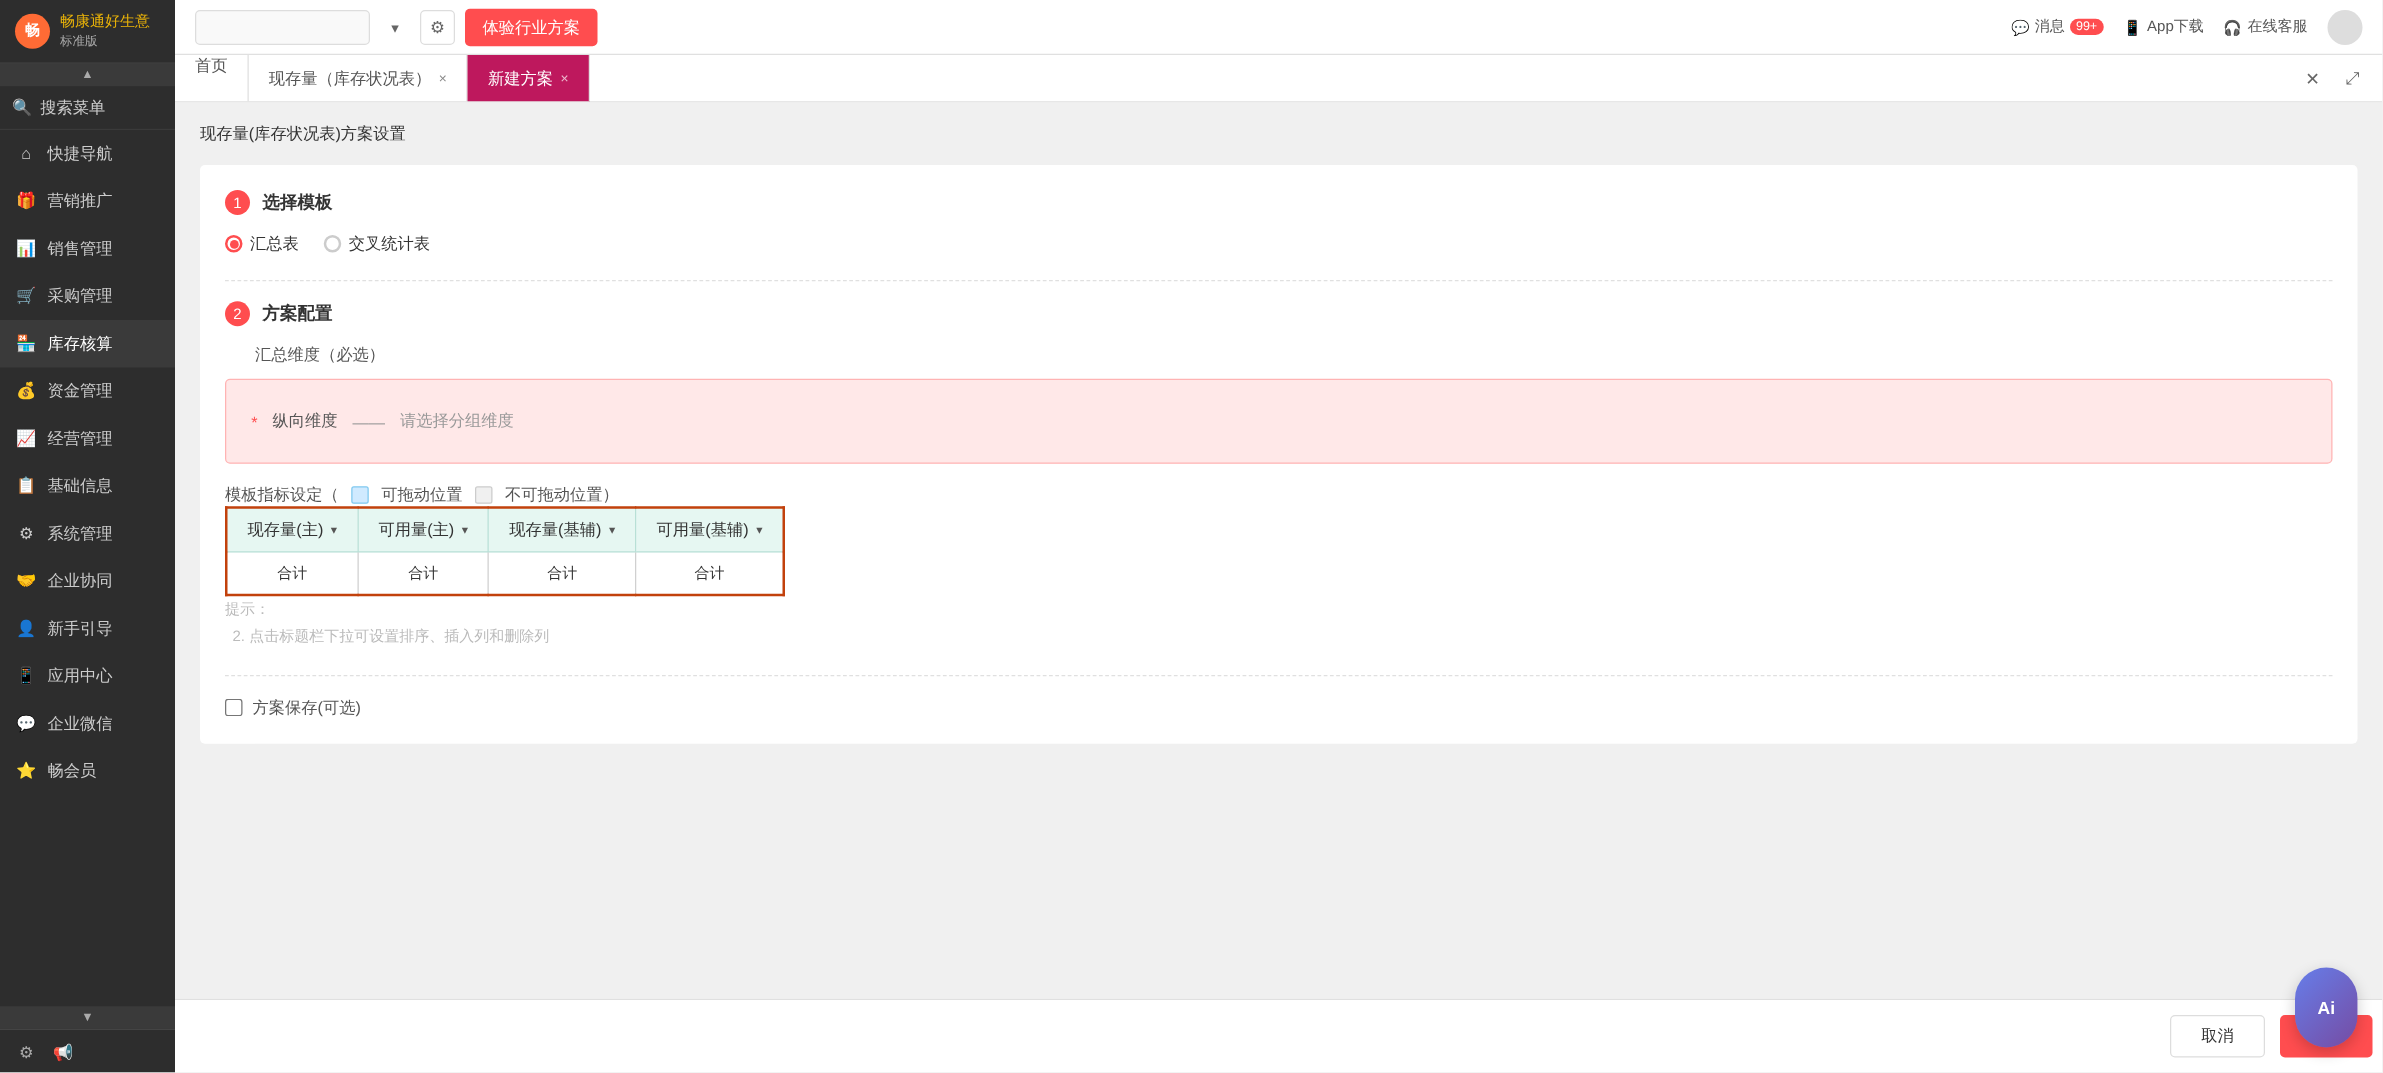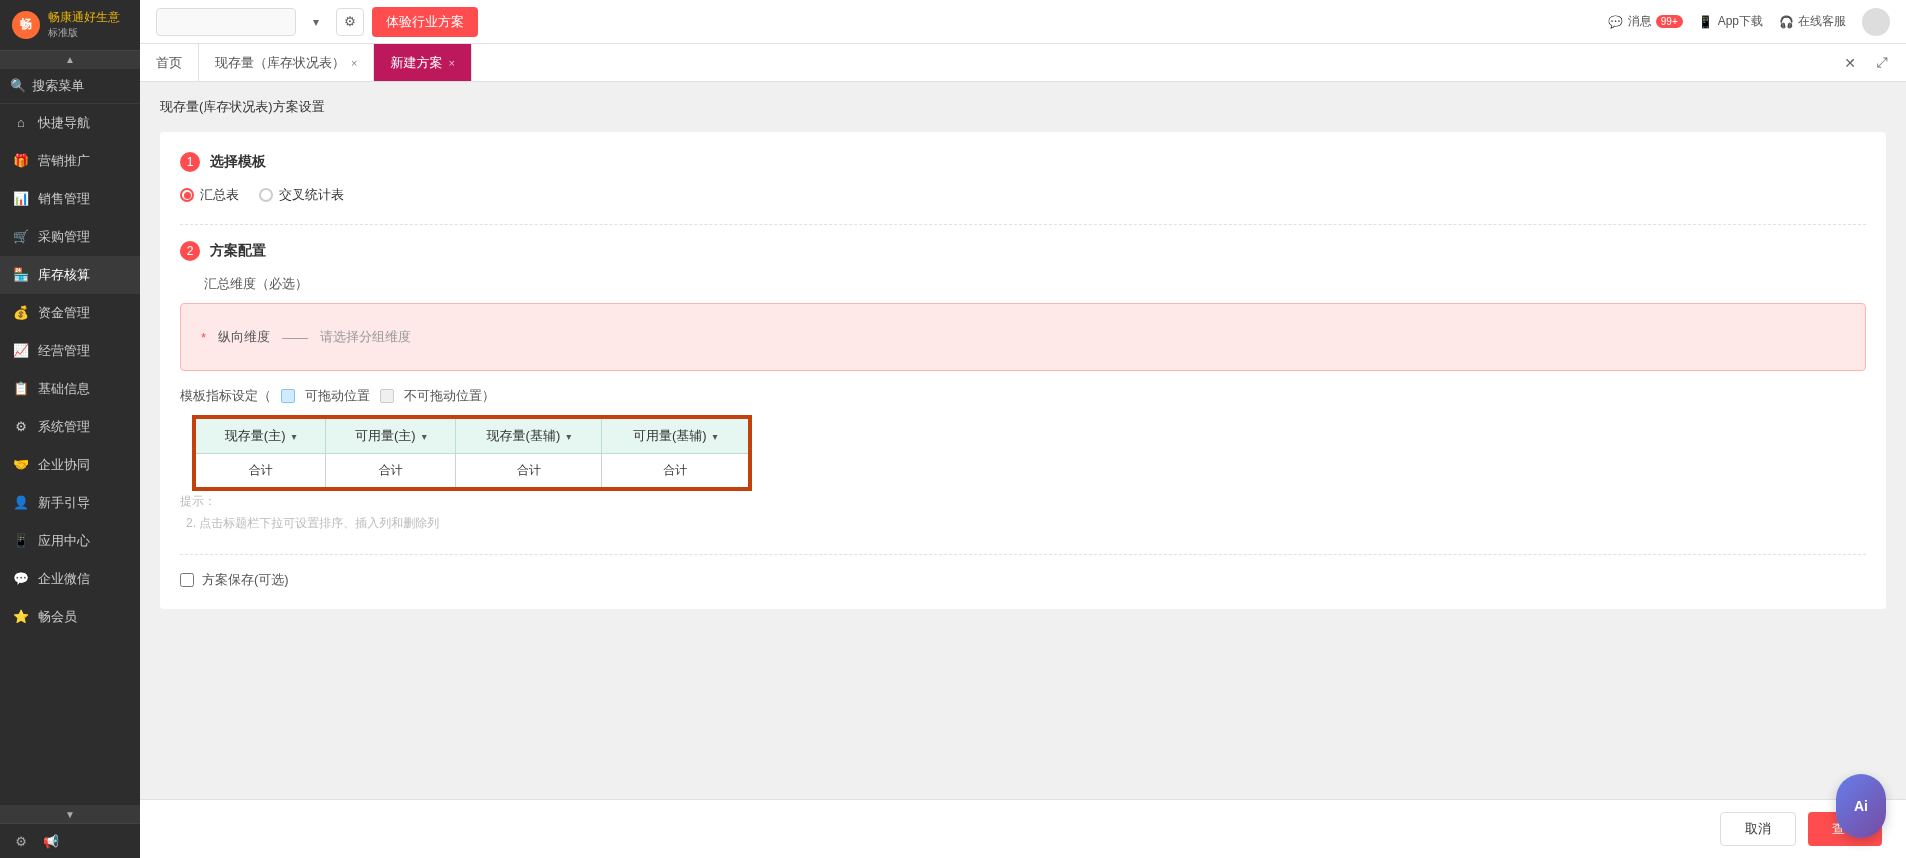--- a/index.html
+++ b/index.html
@@ -147,21 +147,21 @@
     }
     .tab.active {
       background: #be185d; color: #fff;
     }
     .tab-close {
       font-size: 11px; cursor: pointer;
       opacity: 0.7;
     }
     .tab-home {
       padding: 0 16px; height: 100%;
-      display: flex; align-items: center;
+      display: flex; align-items: flex-start;
       cursor: pointer; font-size: 13px; color: #555;
       border-right: 1px solid #e0e0e0;
     }
     .tab-icons-right {
       margin-left: auto;
       display: flex; align-items: center; gap: 8px;
       padding-right: 12px;
     }
     .tab-icon-btn {
       width: 24px; height: 24px;
@@ -235,40 +235,39 @@
     .dimension-row {
       display: flex; align-items: center; gap: 12px;
     }
     .dimension-required { color: #ff4d4f; font-size: 13px; }
     .dimension-label { font-size: 13px; color: #555; }
     .dimension-dash { color: #999; }
     .dimension-placeholder { font-size: 13px; color: #999; }
 
     .indicator-label-row {
       display: flex; align-items: center; gap: 10px;
-      margin-bottom: 10px; font-size: 13px; color: #555;
+      font-size: 13px; color: #555;
     }
     .drag-badge {
       display: inline-block;
       width: 14px; height: 14px; border-radius: 2px;
       background: #d0eaff; border: 1px solid #7ec8f0;
     }
     .no-drag-badge {
       display: inline-block;
       width: 14px; height: 14px; border-radius: 2px;
       background: #f0f0f0; border: 1px solid #ccc;
     }
 
     .stat-section-title { color: #52c41a; font-size: 13px; font-weight: bold; margin-bottom: 8px; }
 
     .stat-table {
-      border: 4px solid #c2410c;
+      border: 2px solid #c2410c;
       border-collapse: collapse;
-      width: 560px;
-      margin-left: 12px;
+      width: 448px;
     }
     .stat-table th {
       background: #e6f7f2;
       border: 1px solid #b8e0d6;
       padding: 8px 16px;
       font-size: 13px; color: #333; font-weight: normal;
       text-align: center;
     }
     .stat-table td {
       background: #fff;
@@ -292,21 +291,21 @@
     }
     .save-checkbox {
       width: 14px; height: 14px; border: 1px solid #ccc;
       border-radius: 2px; cursor: pointer;
     }
 
     
     .footer {
       background: #fff;
       border-top: 1px solid #e0e0e0;
-      padding: 12px 24px;
+      padding: 12px 8px;
       display: flex; justify-content: flex-end; gap: 12px;
       flex-shrink: 0;
     }
     .btn-cancel {
       padding: 7px 24px;
       border: 1px solid #ddd; background: #fff;
       border-radius: 4px; cursor: pointer;
       font-size: 13px; color: #333;
     }
     .btn-query {

